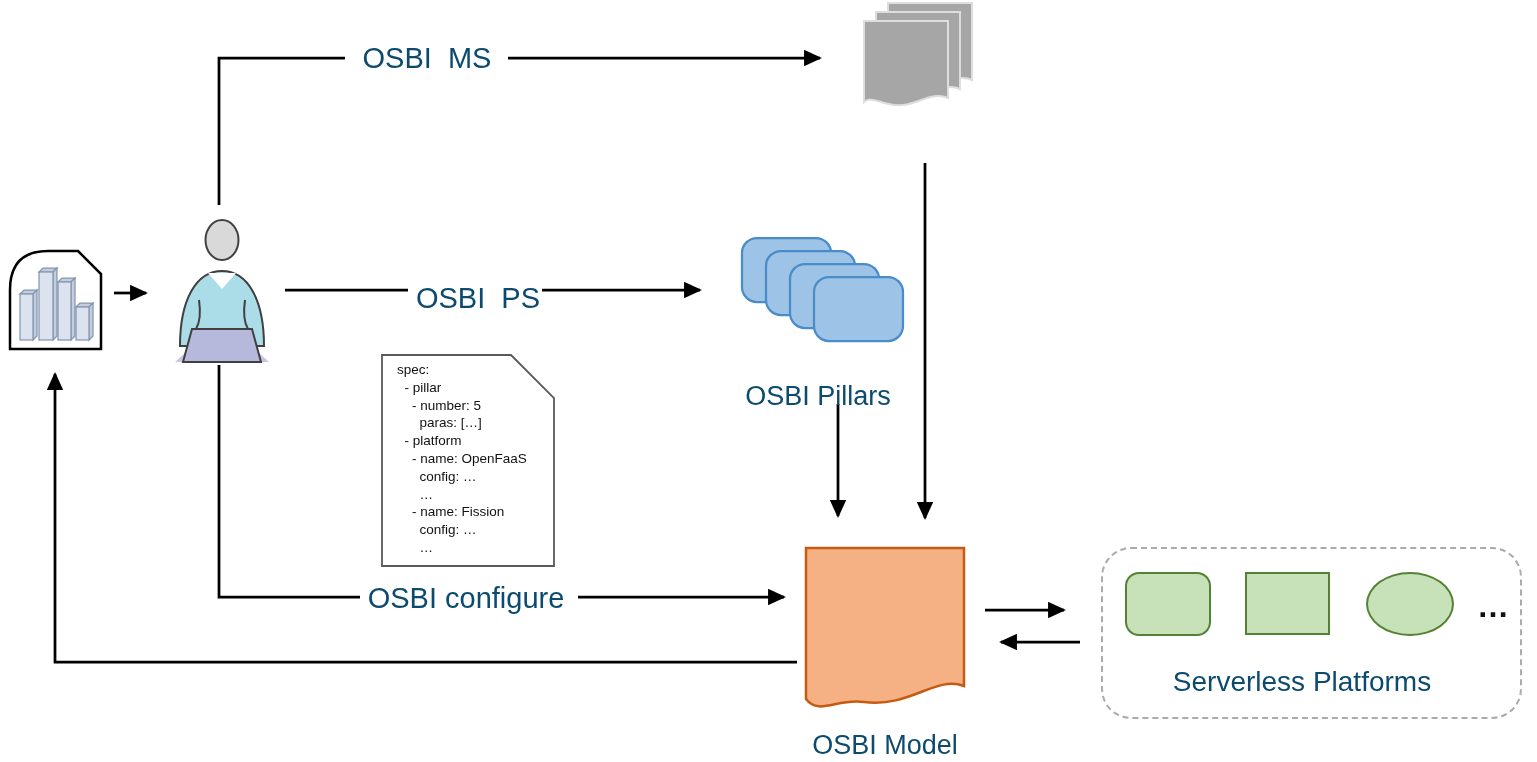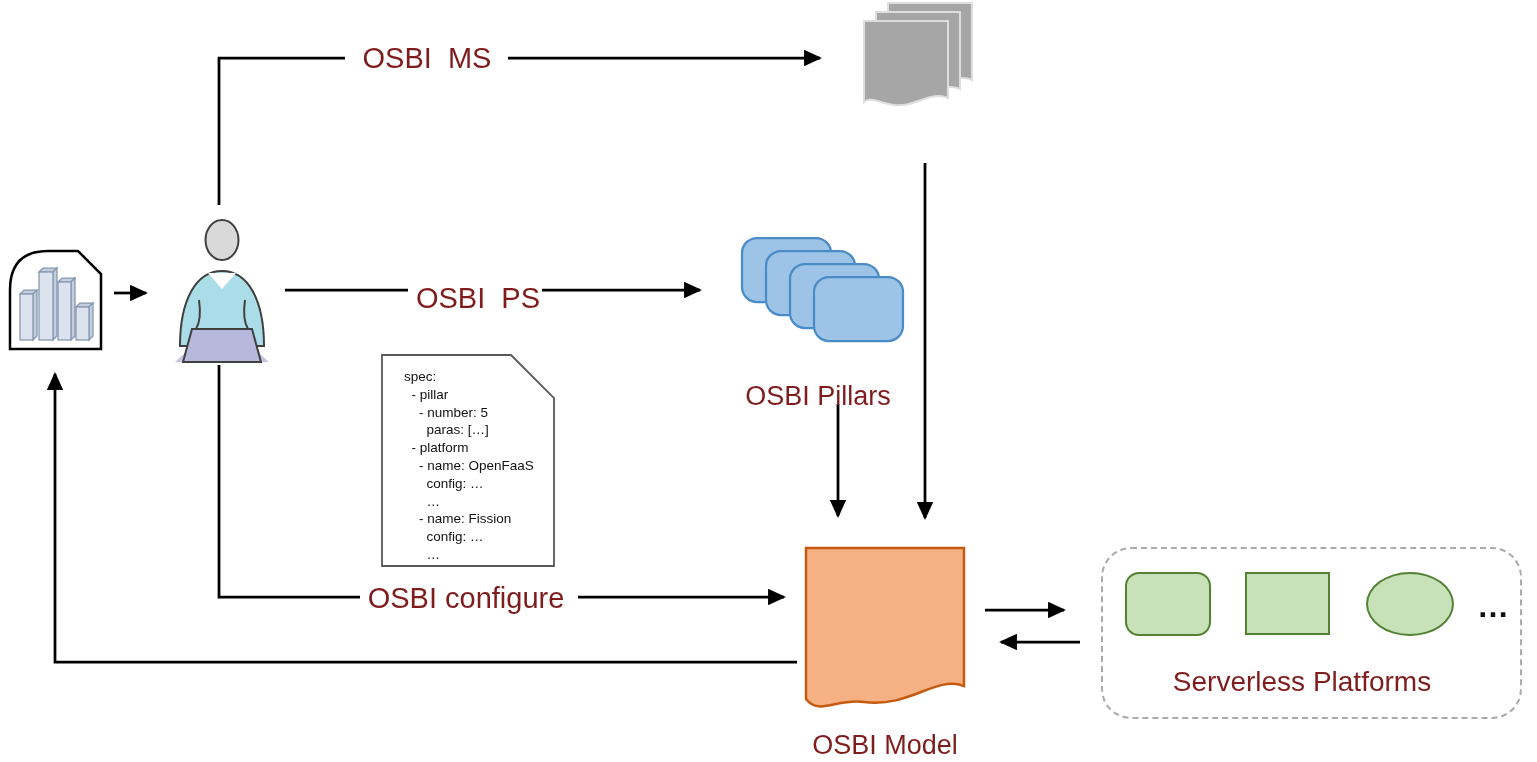--- a/index.html
+++ b/index.html
@@ -3,32 +3,32 @@
 <meta charset="utf-8">
 <style>
   html,body{margin:0;padding:0;background:#ffffff;}
   #canvas{
     position:relative;width:1537px;height:762px;background:#ffffff;overflow:hidden;
     font-family:"Liberation Sans",sans-serif;color:#1f1f1f;
   }
   .abs{position:absolute;}
   .label{
     position:absolute;transform:translateX(-50%);
-    font-family:"Liberation Sans",sans-serif;color:#7f1d1d;
+    font-family:"Liberation Sans",sans-serif;color:#0c4a6e;
     white-space:pre;line-height:1.15;
   }
   .arrow-label{font-size:29px;}
   .node-label{font-size:27px;}
   .platforms-label{font-size:28px;}
   .ellipsis{
     position:absolute;left:1477px;top:588px;font-size:32px;font-weight:700;
     letter-spacing:2px;color:#111;transform:none;
   }
   #spec-text{
-    position:absolute;left:397px;top:361px;margin:7px;
+    position:absolute;left:397px;top:361px;margin:0;
     font-family:"Liberation Sans",sans-serif;
     font-size:13.5px;line-height:17.8px;color:#111;
     white-space:pre;
   }
   #platforms-box{
     position:absolute;left:1101px;top:547px;width:421px;height:172px;
     border:2px dashed #ababab;border-radius:30px;box-sizing:border-box;
   }
   .plat-shape{position:absolute;box-sizing:border-box;background:#C7E1B8;border:2.5px solid #548235;}
   #plat-rounded{left:1125px;top:572px;width:86px;height:64px;border-radius:14px;}

